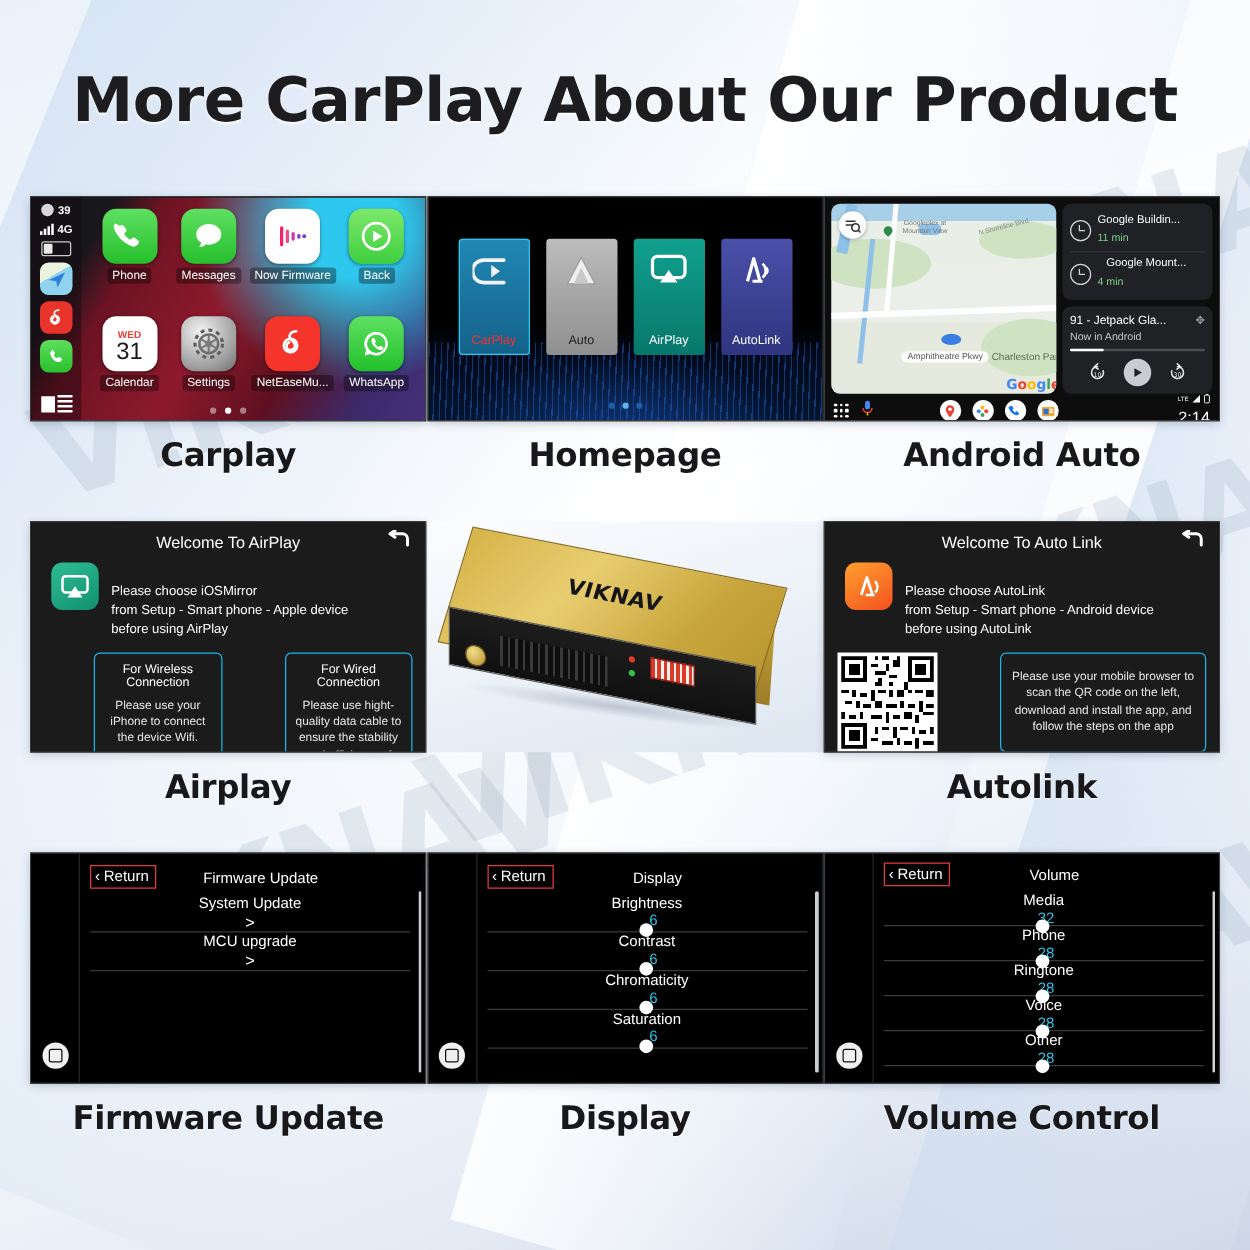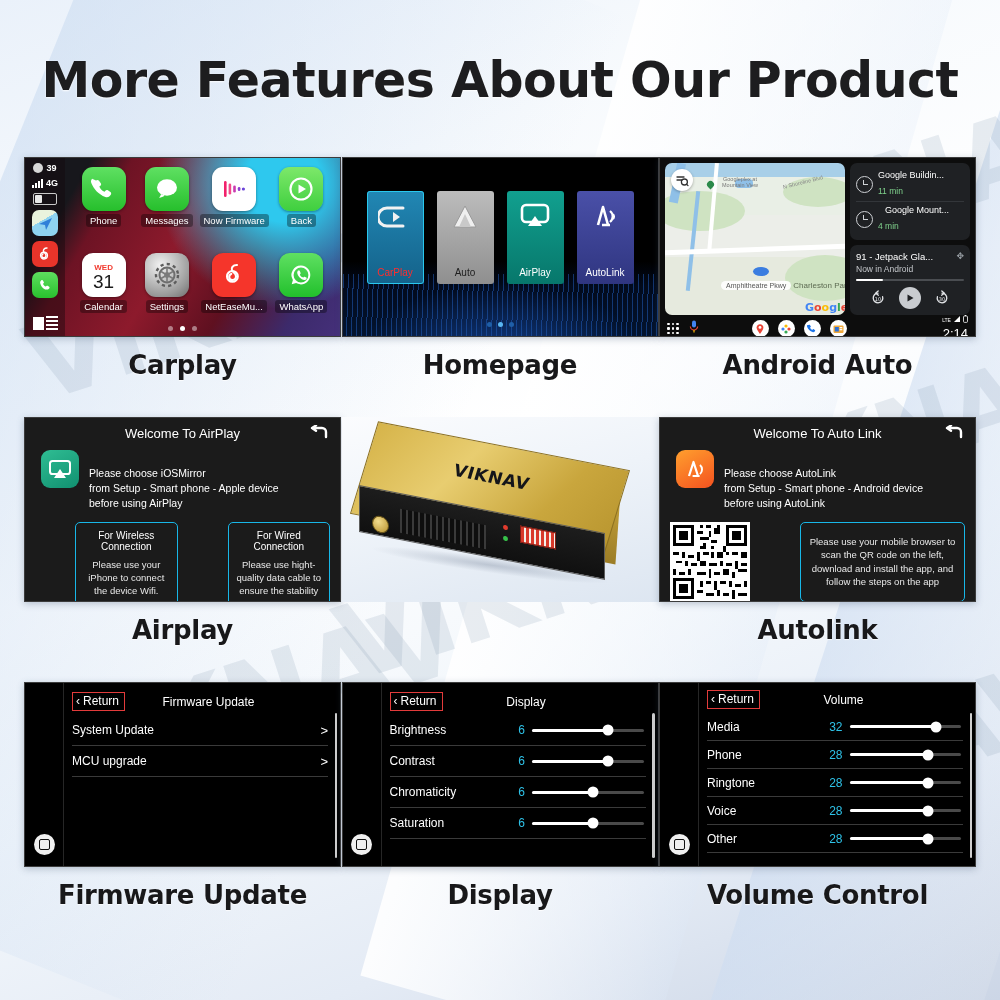--- a/index.html
+++ b/index.html
@@ -181,21 +181,21 @@
   .set{position:absolute;inset:0;background:#000;display:flex;color:#fff;}
   .set-rail{width:38px;border-right:1px solid #262626;display:flex;align-items:flex-end;
             justify-content:center;padding-bottom:11px;flex-shrink:0;}
   .home-btn{width:21px;height:21px;border-radius:50%;background:#f0f0f0;display:flex;align-items:center;justify-content:center;}
   .home-btn i{width:9px;height:9px;border:1.8px solid #111;border-radius:2px;display:block;}
   .set-body{flex:1;padding:9px 12px 0 8px;position:relative;}
   .set-hd{display:flex;align-items:center;margin-bottom:4px;}
   .ret{display:flex;align-items:center;gap:3px;border:1px solid #e23b3b;padding:1px 5px 2px 3px;font-size:12px;}
   .ret .cv{font-size:12px;}
   .set-title{flex:1;text-align:center;font-size:12px;margin-right:36px;}
-  .row-item{display:flex;align-items:center;border-bottom:1px solid #3a3a3a;height:30px;font-size:12px;}
+  .row-item{display:flex;align-items:center;border-bottom:1px solid #3a3a3a;height:30px;font-size:12px;flex-direction:column;}
   .row-item .nm{flex:1;}
   .row-item .cv{font-size:13px;color:#fff;}
   .row-item .vl{color:#2ec2e8;font-size:12px;width:24px;text-align:right;margin-right:7px;}
   .sld{flex:1;height:3px;background:#4a4a4a;border-radius:2px;position:relative;max-width:118px;margin-right:2px;}
   .sld i{position:absolute;left:0;top:0;height:100%;background:#fff;border-radius:2px;}
   .sld b{position:absolute;top:50%;transform:translate(-50%,-50%);width:11px;height:11px;
          border-radius:50%;background:#fff;display:block;}
   .scrollbar{position:absolute;right:3px;top:30px;bottom:8px;width:2.5px;background:#cfcfcf;border-radius:2px;}
 
   
@@ -229,21 +229,21 @@
 <div class="bg-streak s2"></div>
 <div class="bg-streak s3"></div>
 
 <div class="wm wm-a">VIKNAV</div>
 <div class="wm wm-b">VIKNAV</div>
 <div class="wm wm-c">VIKNAV</div>
 <div class="wm wm-d">VIKNAV</div>
 <div class="wm wm-e">VIKNAV</div>
 <div class="wm wm-f">VIKNAV</div>
 
-<h1 class="title">More Features About Our Product</h1>
+<h1 class="title">More CarPlay About Our Product</h1>
 
 <div class="grid">
 
   <div class="row r1">
 
     <div class="cell">
       <div class="screen">
         <div class="cp">
           <div class="cp-side">
             <div class="cp-stat">

